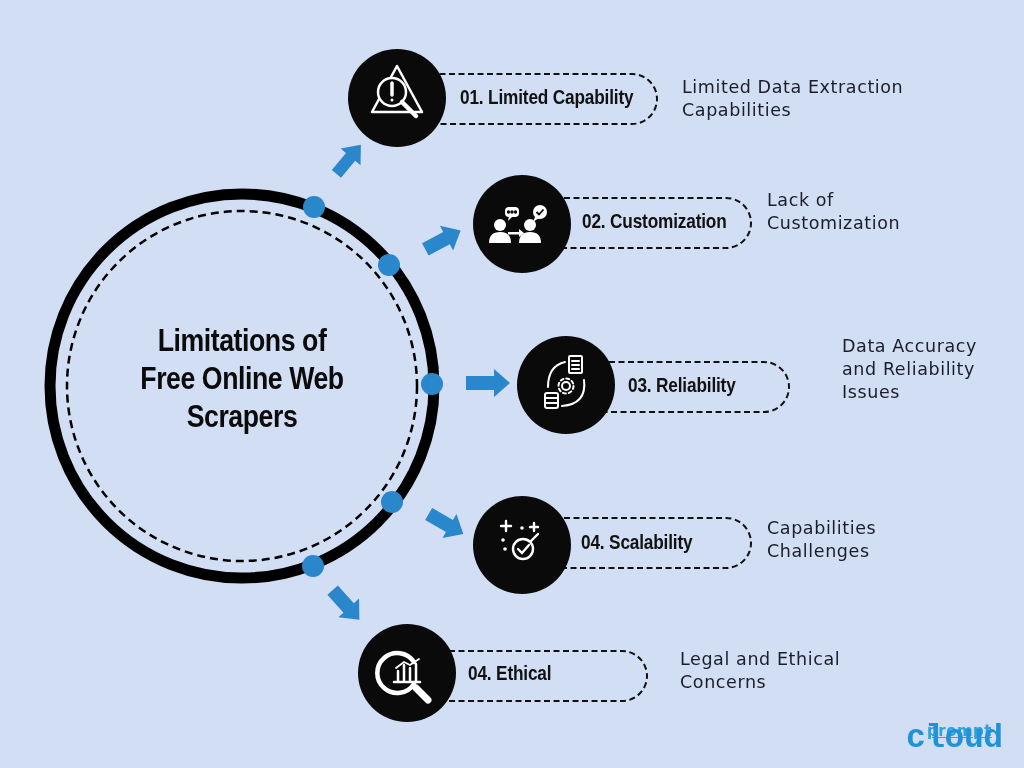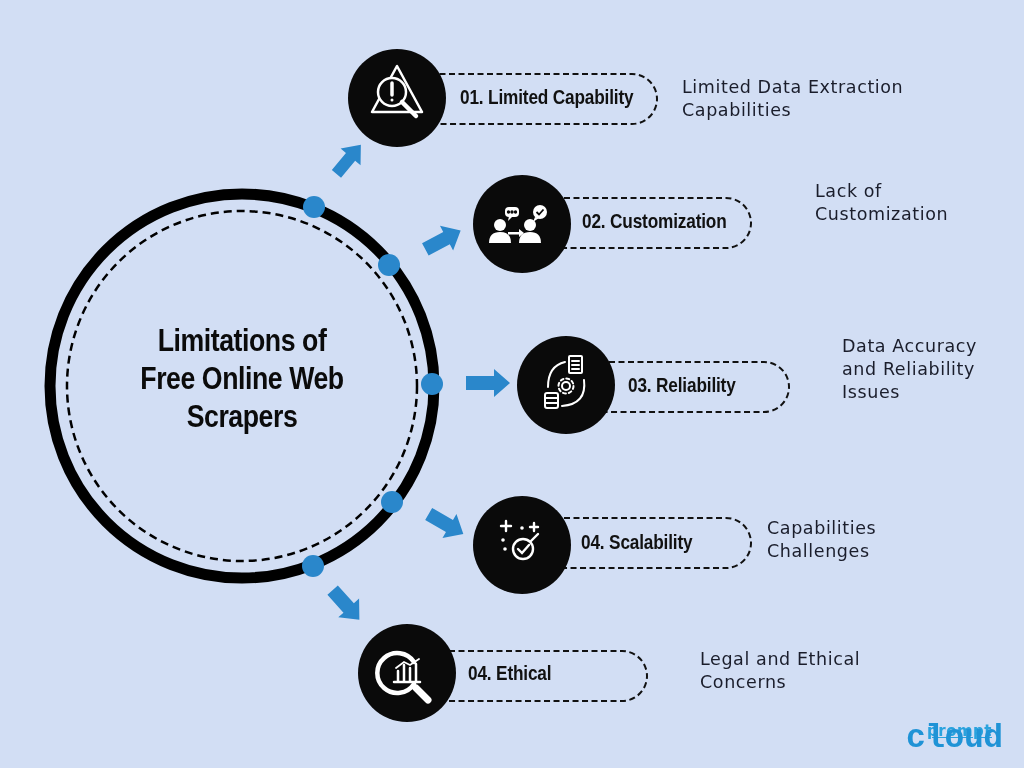--- a/index.html
+++ b/index.html
@@ -175,26 +175,26 @@
 </div>
 
 <div class="pill-label" style="left:460px; top:85px;">01. Limited Capability</div>
 <div class="pill-label" style="left:582px; top:209px;">02. Customization</div>
 <div class="pill-label" style="left:628px; top:373px;">03. Reliability</div>
 <div class="pill-label" style="left:581px; top:530px;">04. Scalability</div>
 <div class="pill-label" style="left:468px; top:661px;">04. Ethical</div>
 
 <div class="desc" style="left:682px; top:76px;">Limited Data Extraction
 Capabilities</div>
-<div class="desc" style="left:767px; top:180px;margin-left:48px;">Lack of
+<div class="desc" style="left:767px; top:189px;">Lack of
 Customization</div>
 <div class="desc" style="left:842px; top:335px;">Data Accuracy
 and Reliability
 Issues</div>
 <div class="desc" style="left:767px; top:517px;">Capabilities
 Challenges</div>
-<div class="desc" style="left:680px; top:648px;margin-left:20px;">Legal and Ethical
+<div class="desc" style="left:680px; top:648px;">Legal and Ethical
 Concerns</div>
 
 <div class="logo">
   <span class="logo-small">prompt</span>
   <span class="logo-big">cloud</span>
 </div>
 
 </body></html>

